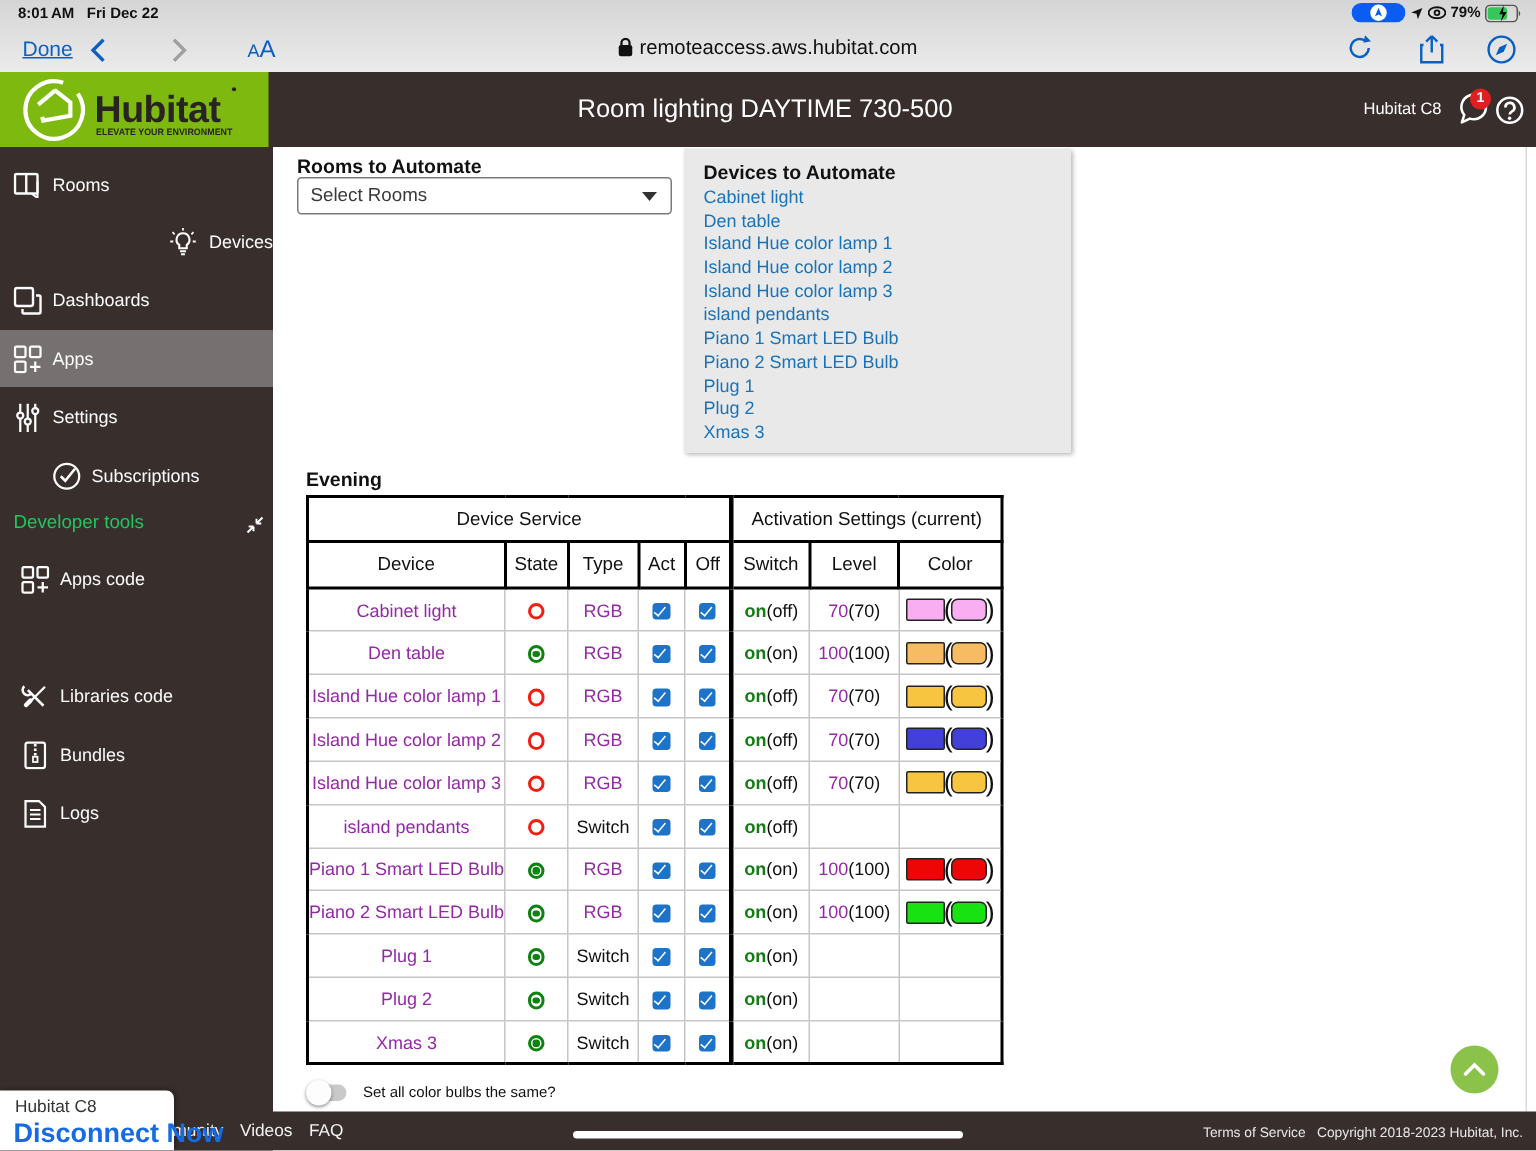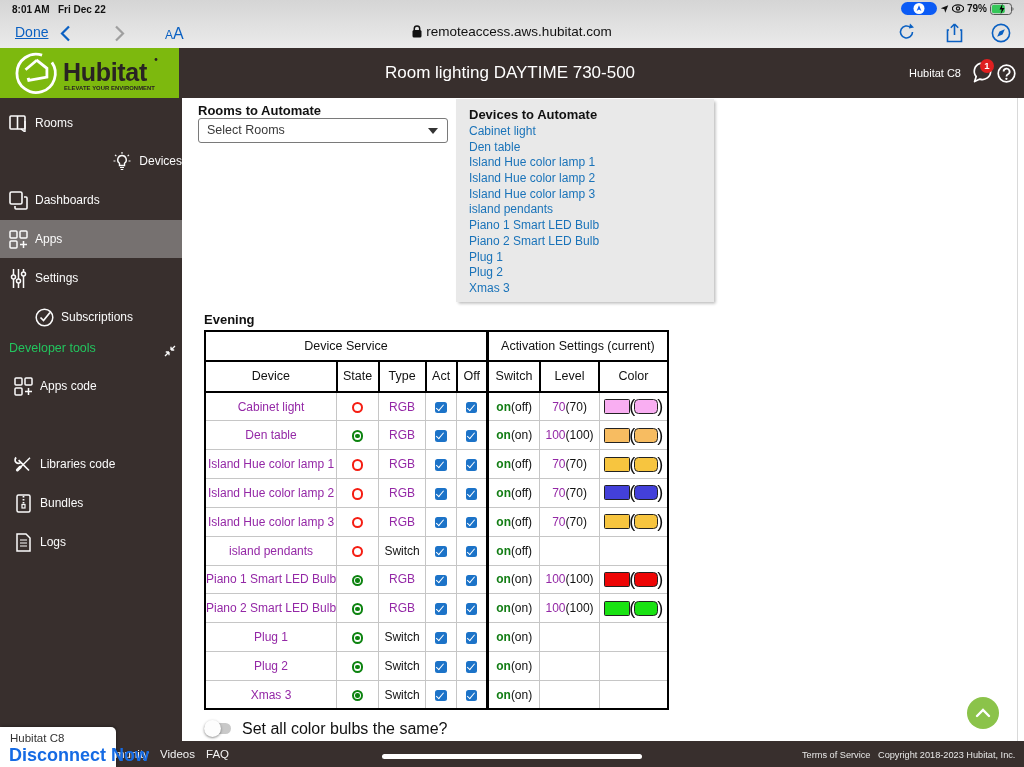--- a/index.html
+++ b/index.html
@@ -70,21 +70,21 @@
 .cb { display:inline-block; width:11.6px; height:11.6px; background:#1c73c8; border-radius:2.5px; position:relative; vertical-align:middle; }
 .cb::after { content:""; position:absolute; left:3.2px; top:0.9px; width:3.4px; height:6.6px; border:solid #fff; border-width:0 1.9px 1.9px 0; transform:rotate(40deg); }
 .swatch { display:flex; align-items:center; justify-content:center; height:100%; }
 .sw1 { width:26px; height:15px; border:1.5px solid #222; border-radius:1.5px; flex:none; }
 .par { font-size:18px; font-weight:400; color:#111; line-height:15px; margin:0 -1px; font-family:'Liberation Sans'; }
 .sw2 { width:24px; height:15px; border:1.5px solid #222; border-radius:4.5px; flex:none; }
 
 #toggle-row { left:22px; top:622px; height:17px; display:flex; align-items:center; }
 #tg { width:26.5px; height:10.5px; background:#c9c9c9; border-radius:5.5px; position:relative; }
 #tg::after { content:""; position:absolute; left:0; top:-3.2px; width:17px; height:17px; border-radius:50%; background:#fdfdfd; box-shadow:0 1px 2.5px rgba(0,0,0,0.45); }
-#toggle-row span { margin-left:11.5px; font-size:16px; color:#111; }
+#toggle-row span { margin-left:11.5px; font-size:10px; color:#111; }
 
 #upbtn { left:967px; top:697px; width:32px; height:32px; border-radius:50%; background:#8bc34a; display:flex; align-items:center; justify-content:center; }
 
 
 #footer { left:0; top:741px; width:1024px; height:26px; background:#382f2d; color:#f2f2f2; }
 #footer .fl { position:absolute; top:7px; font-size:11.5px; }
 #footer .fr { position:absolute; top:9px; font-size:9.2px; color:#e8e8e8; }
 #homebar { left:382px; top:754px; width:260px; height:5px; border-radius:3px; background:#fff; }
 
 #disc { left:0; top:727px; width:116px; height:40px; background:#fff; border-top-right-radius:5px; box-shadow:1px -1px 3px rgba(0,0,0,0.3); }

